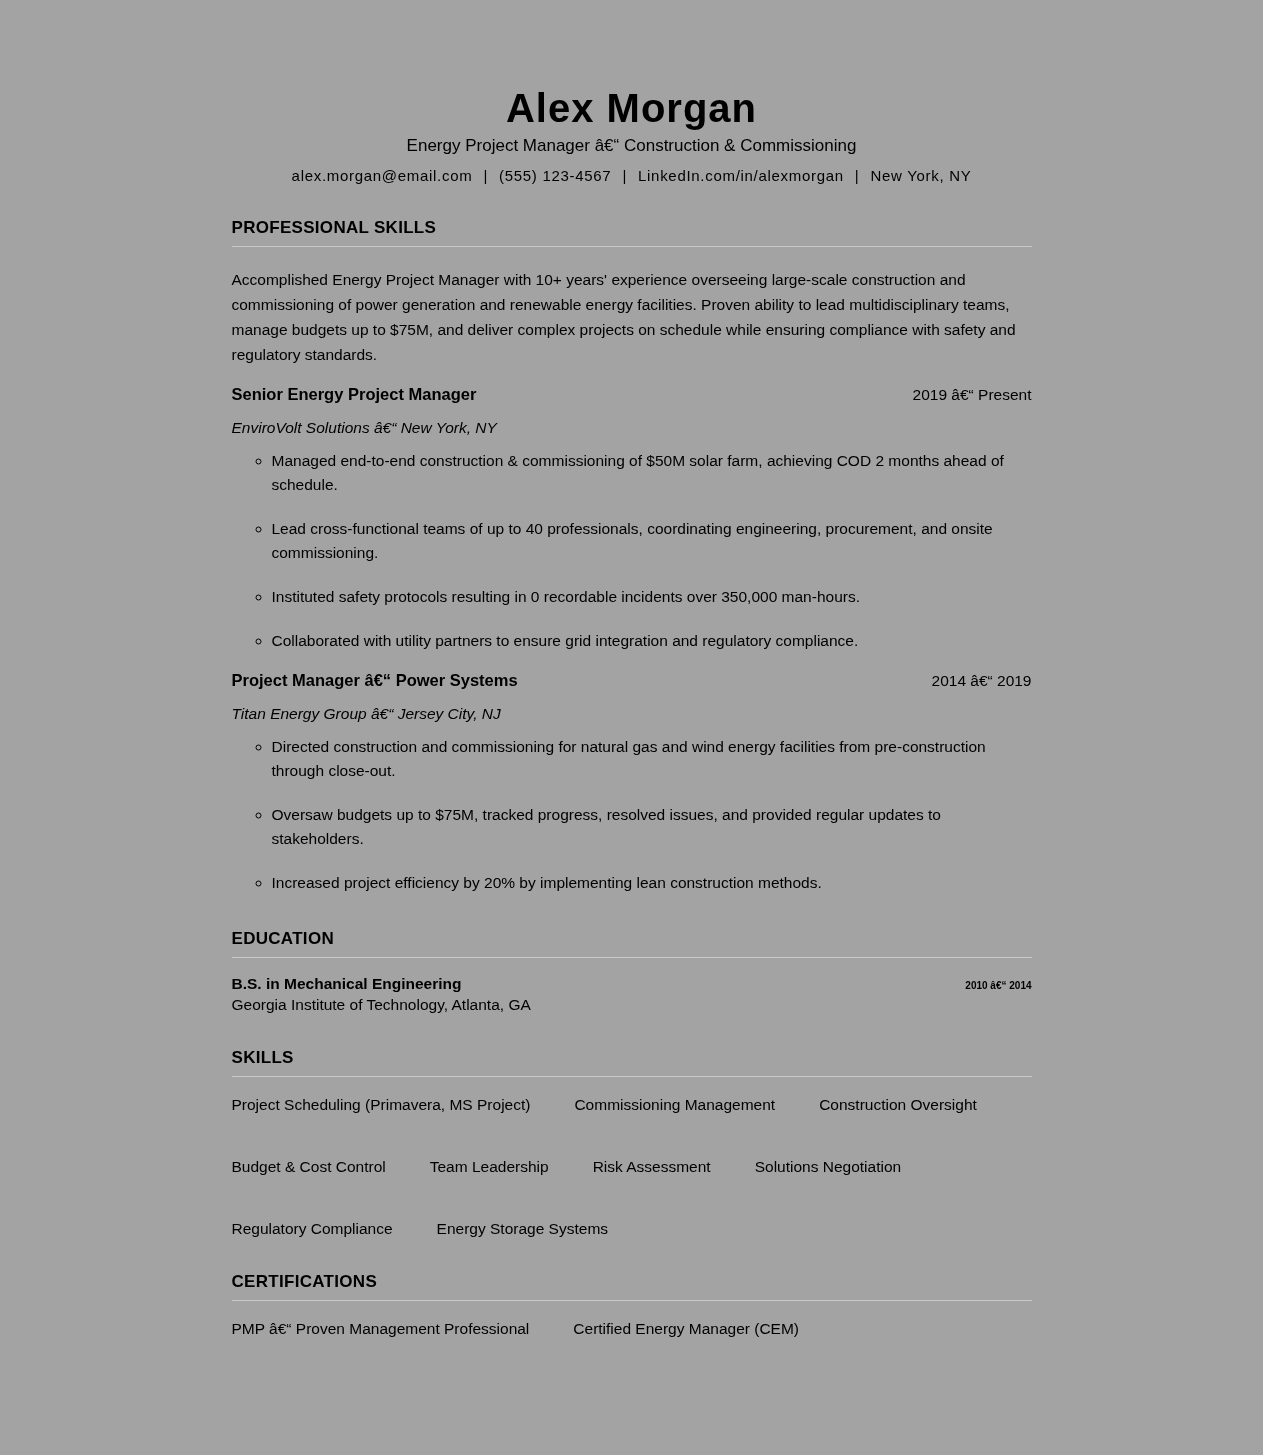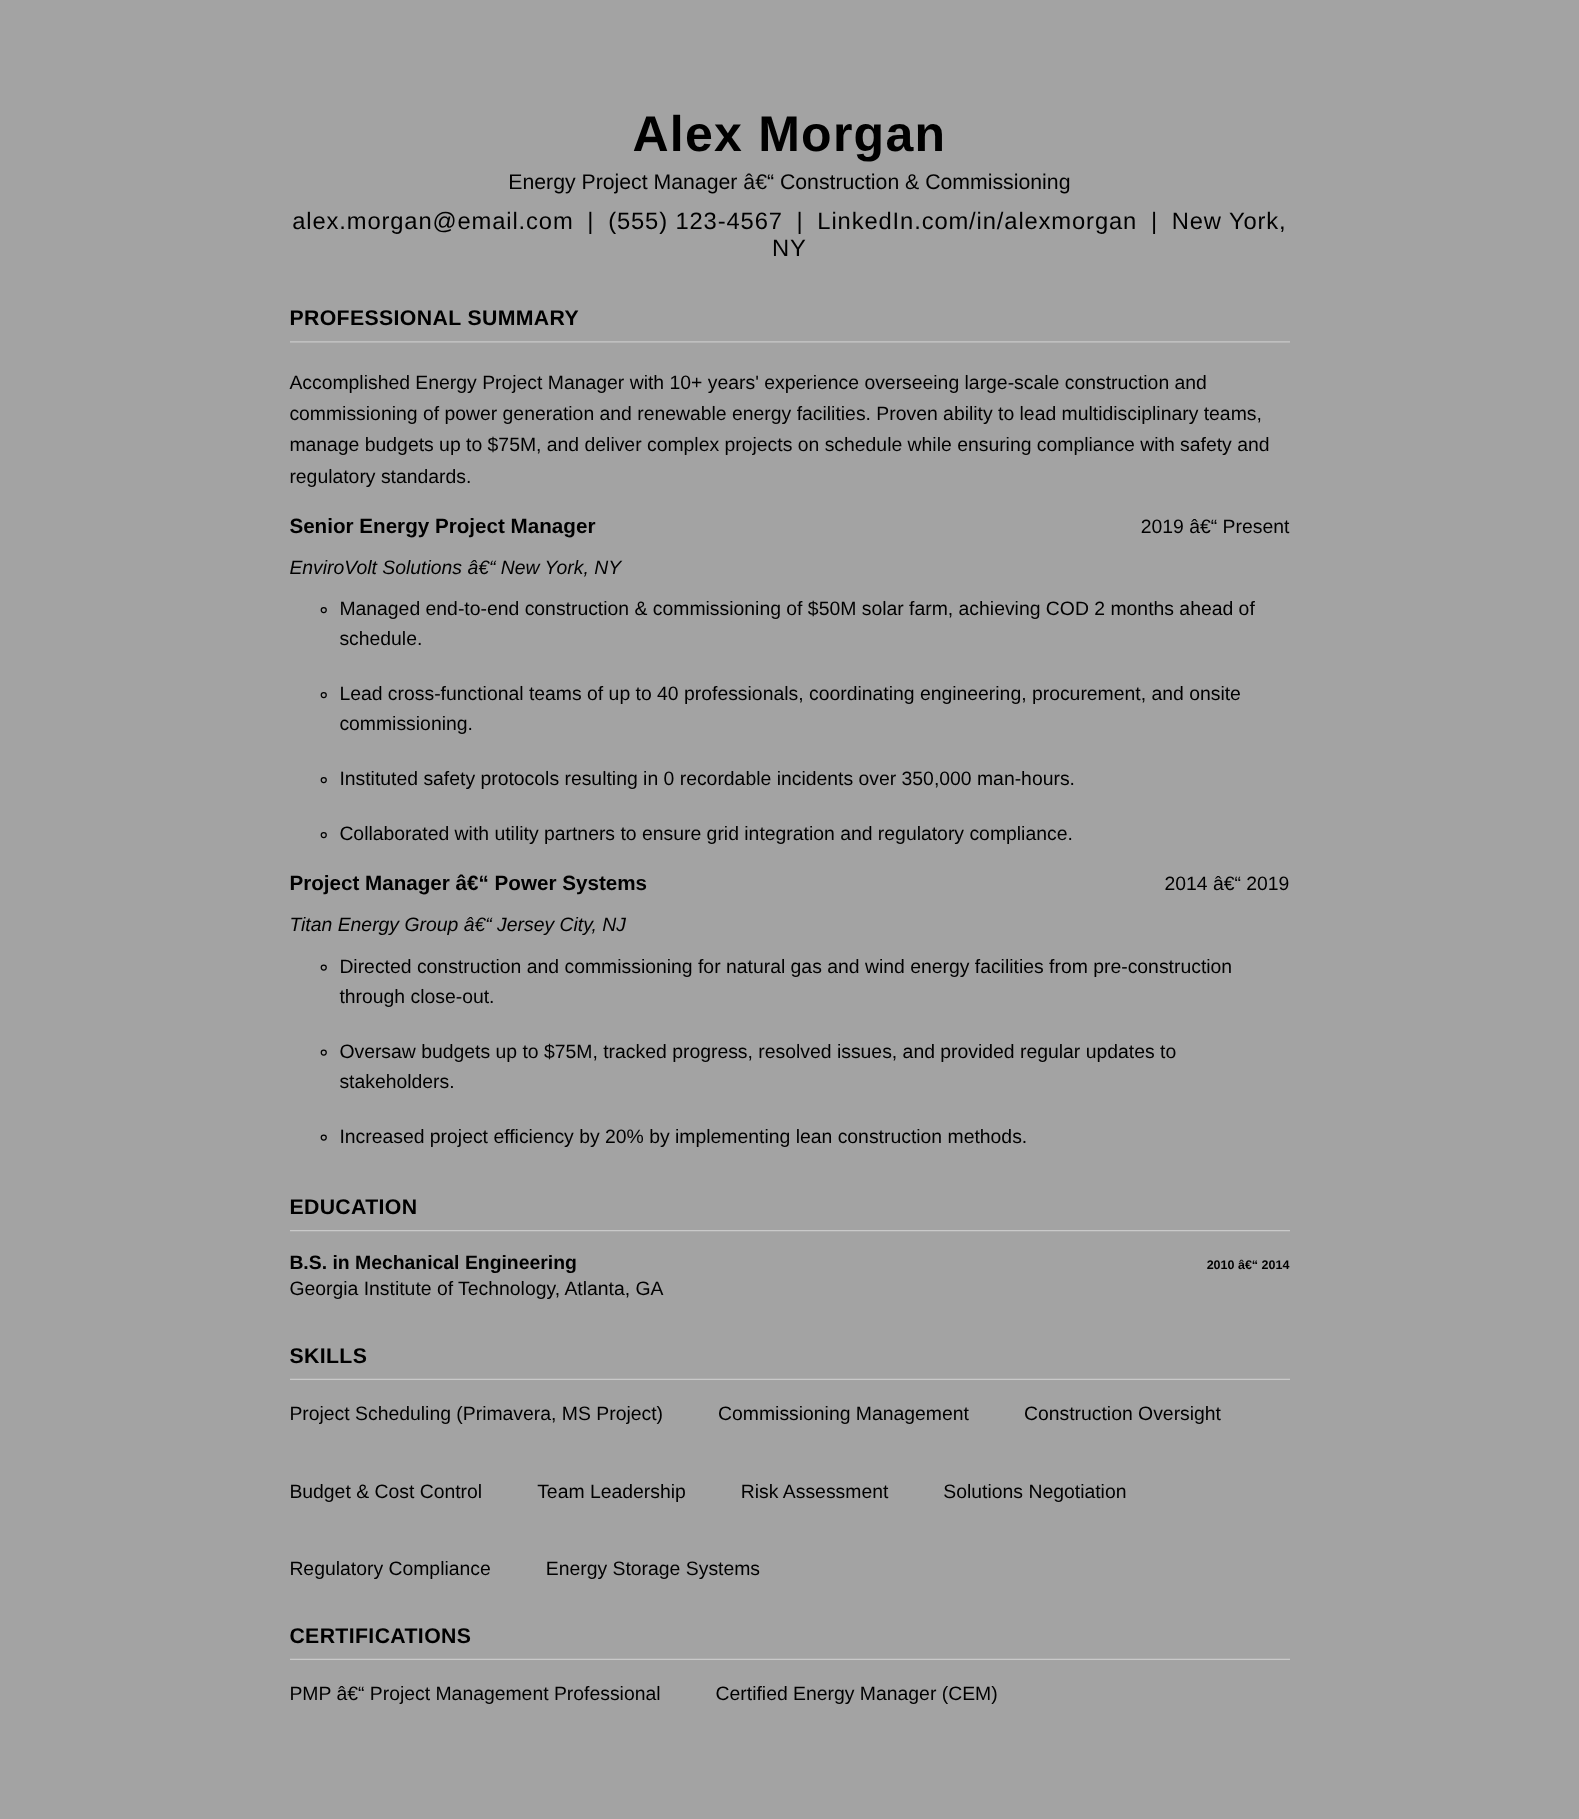--- a/index.html
+++ b/index.html
@@ -4,21 +4,21 @@
 <style>
   html,body{margin:0;padding:0;background:#ffffff;}
   .page{
     width:1263px;height:1455px;background:#a3a3a3;overflow:hidden;
     font-family:"Liberation Sans",sans-serif;color:#000000;
   }
   .content{width:800px;margin:0 auto;padding-top:86px;}
 
   h1{margin:0;text-align:center;font-size:40px;font-weight:700;letter-spacing:1px;}
   .subtitle{margin-top:5px;text-align:center;font-size:17px;}
-  .contact{margin-top:11px;text-align:center;font-size:19px;letter-spacing:0.7px;}
+  .contact{margin-top:11px;text-align:center;font-size:15px;letter-spacing:0.7px;}
   .contact .sep{margin:0 11px;}
 
   h2{
     margin:34px 0 0;font-size:17px;font-weight:700;letter-spacing:0.3px;
     border-bottom:1px solid #c9c9c9;padding-bottom:8px;
   }
 
   .summary-text{margin:20px 0 0;font-size:15.5px;line-height:25px;}
 
   .job{margin-top:18px;}
@@ -49,21 +49,21 @@
 
     <header>
       <h1>Alex Morgan</h1>
       <div class="subtitle">Energy Project Manager â€“ Construction &amp; Commissioning</div>
       <div class="contact">
         <span>alex.morgan@email.com</span><span class="sep">|</span><span>(555) 123-4567</span><span class="sep">|</span><span>LinkedIn.com/in/alexmorgan</span><span class="sep">|</span><span>New York, NY</span>
       </div>
     </header>
 
     <section>
-      <h2>PROFESSIONAL SUMMARY</h2>
+      <h2>PROFESSIONAL SKILLS</h2>
       <p class="summary-text">Accomplished Energy Project Manager with 10+ years' experience overseeing large-scale construction and commissioning of power generation and renewable energy facilities. Proven ability to lead multidisciplinary teams, manage budgets up to $75M, and deliver complex projects on schedule while ensuring compliance with safety and regulatory standards.</p>
     </section>
 
     <section>
 
       <div class="job">
         <div class="row-head">
           <h3 class="job-title">Senior Energy Project Manager</h3>
           <span class="job-dates">2019 â€“ Present</span>
         </div>
@@ -116,19 +116,19 @@
           <span>Solutions Negotiation</span>
           <span>Regulatory Compliance</span>
           <span>Energy Storage Systems</span>
         </div>
     </section>
 
     <section>
       <h2>CERTIFICATIONS</h2>
       <div class="inline-list">
 
-      <span>PMP â€“ Project Management Professional</span>
+      <span>PMP â€“ Proven Management Professional</span>
           <span>Certified Energy Manager (CEM)</span>
         </div>
     </section>
 
   </div>
 </div>
 
 </body></html>

